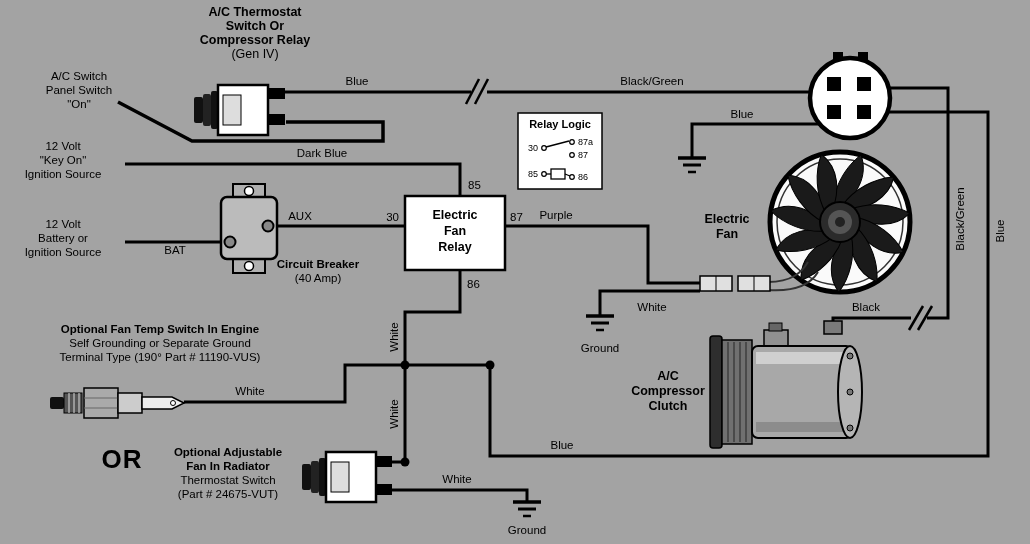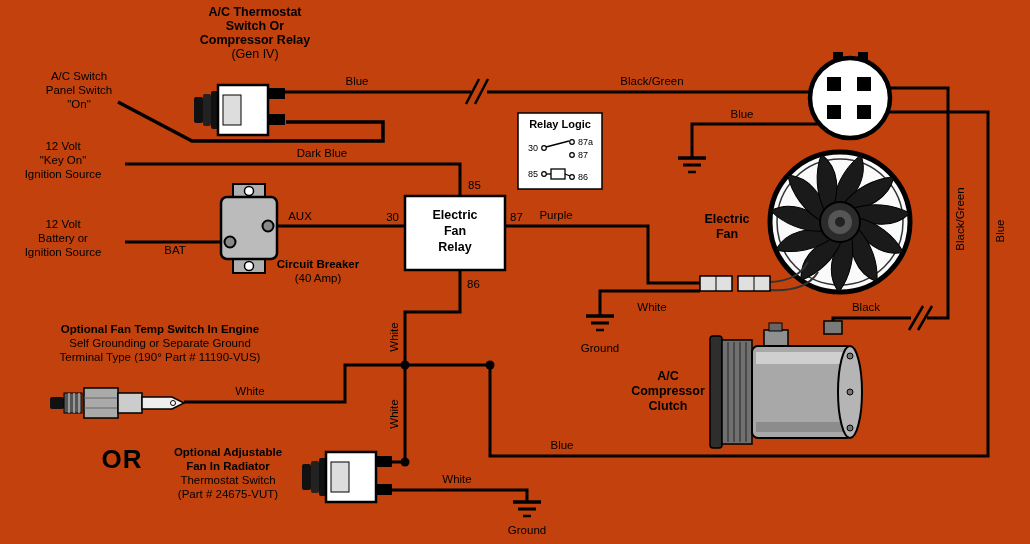--- a/index.html
+++ b/index.html
@@ -1,16 +1,16 @@
 <!DOCTYPE html>
 <html><head>
 <meta charset="utf-8">
 <style>
   html,body{margin:0;padding:0;background:#ffffff}
-  .stage{position:relative;width:1030px;height:544px;background:#c2410c;overflow:hidden;
+  .stage{position:relative;width:1030px;height:544px;background:#a3a3a3;overflow:hidden;
          font-family:"Liberation Sans",sans-serif}
   svg{display:block}
   text{fill:#000;font-family:"Liberation Sans",sans-serif;font-size:11.5px}
   .b{font-weight:bold}
   .t12{font-size:12.5px}
   .t9{font-size:9px}
   .t11{font-size:11px}
   .or{font-size:26px;font-weight:bold;letter-spacing:1px}
   .mid{text-anchor:middle}
   .end{text-anchor:end}

